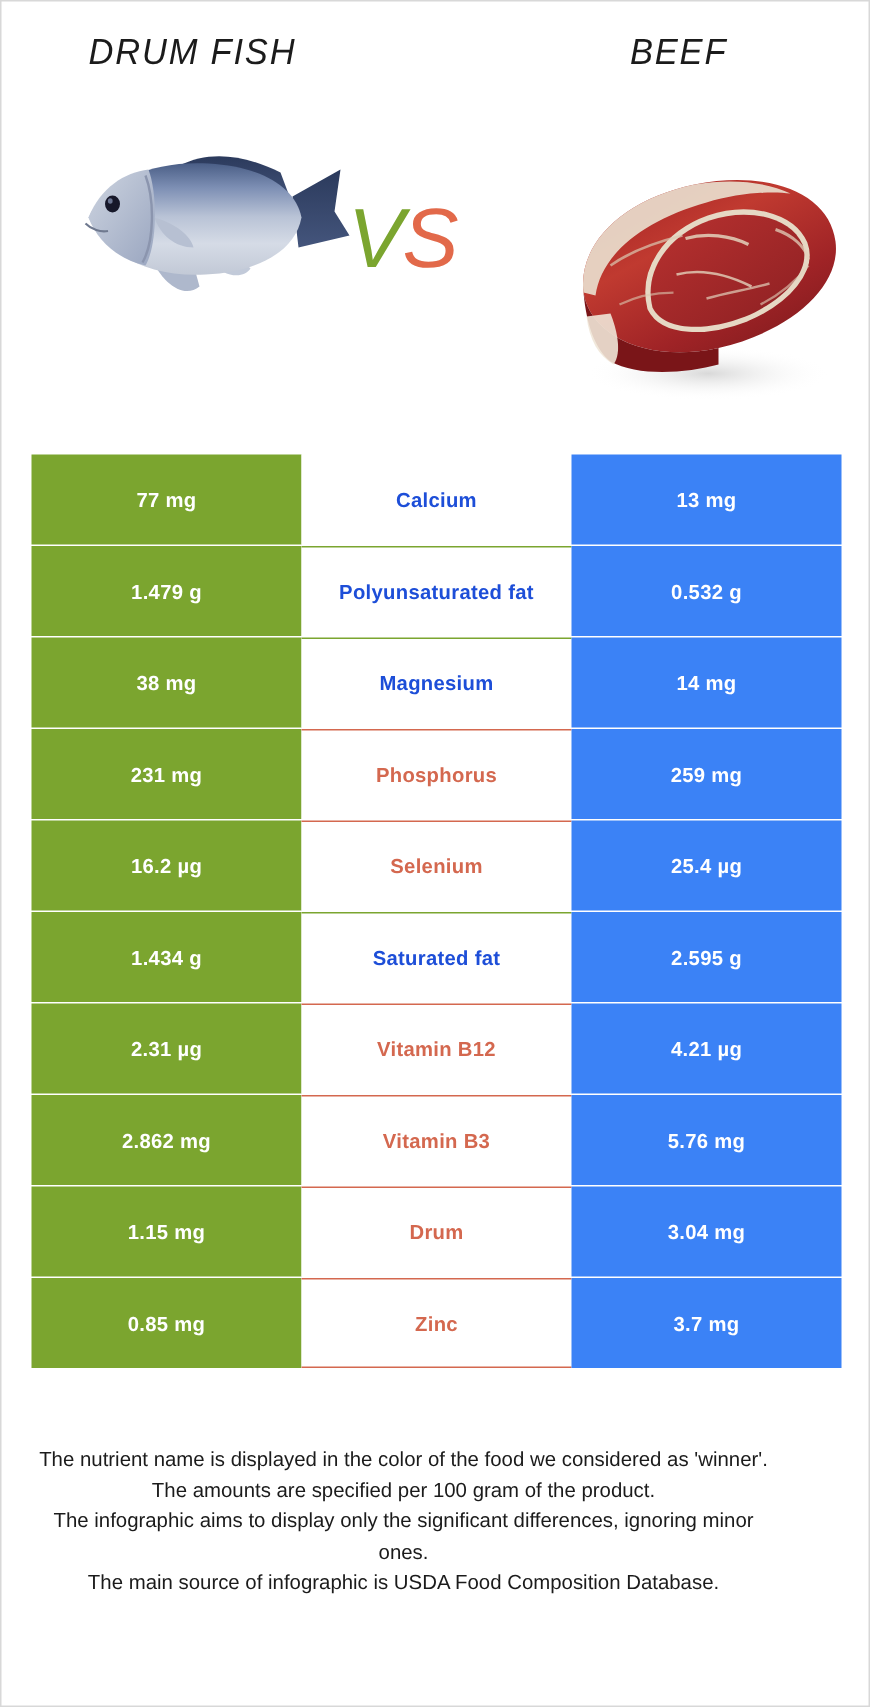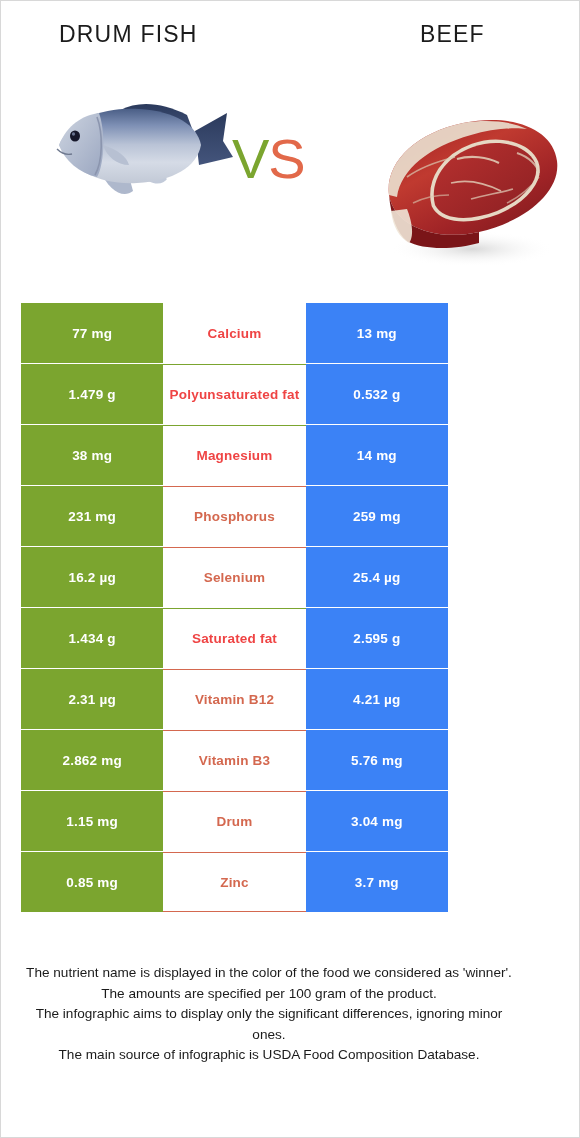--- a/index.html
+++ b/index.html
@@ -18,20 +18,21 @@
     border: 1px solid #d8d8d8;
     box-sizing: border-box;
     overflow: hidden;
   }
 
   
   .hero {
     position: relative;
     height: 290px;
     width: 100%;
+    font-style: italic;
   }
   .title {
     position: absolute;
     top: 20px;
     font-family: "Liberation Sans", sans-serif;
     font-weight: 300;
     font-size: 23px;
     letter-spacing: 1.2px;
     color: #1b1b1b;
     text-transform: uppercase;
@@ -69,21 +70,21 @@
     top: 98px;
     width: 200px;
     height: 175px;
   }
 
   
   .table {
     position: absolute;
     top: 302px;
     left: 20px;
-    width: 427px;
+    width: 540px;
   }
   .row {
     position: relative;
     height: 60px;
     display: flex;
     align-items: stretch;
     margin-bottom: 1px;
   }
   .cell-left, .cell-right {
     width: 180px;
@@ -101,21 +102,21 @@
     width: 180px;
     background: #ffffff;
     display: flex;
     align-items: center;
     justify-content: center;
     font-size: 13.5px;
     font-weight: bold;
     letter-spacing: 0.2px;
     box-sizing: border-box;
   }
-  .cell-mid.win-green { color: #ef4444; border-top: 1px solid #7BA52F; }
+  .cell-mid.win-green { color: #1d4ed8; border-top: 1px solid #7BA52F; }
   .cell-mid.win-red   { color: #D4684F; border-top: 1px solid #D4684F; }
   .row:first-child .cell-mid { border-top: none; }
   .row.last .cell-mid { border-bottom: 1px solid #D4684F; }
 
   
   .footer {
     position: absolute;
     top: 962px;
     left: 0;
     width: 536px;

